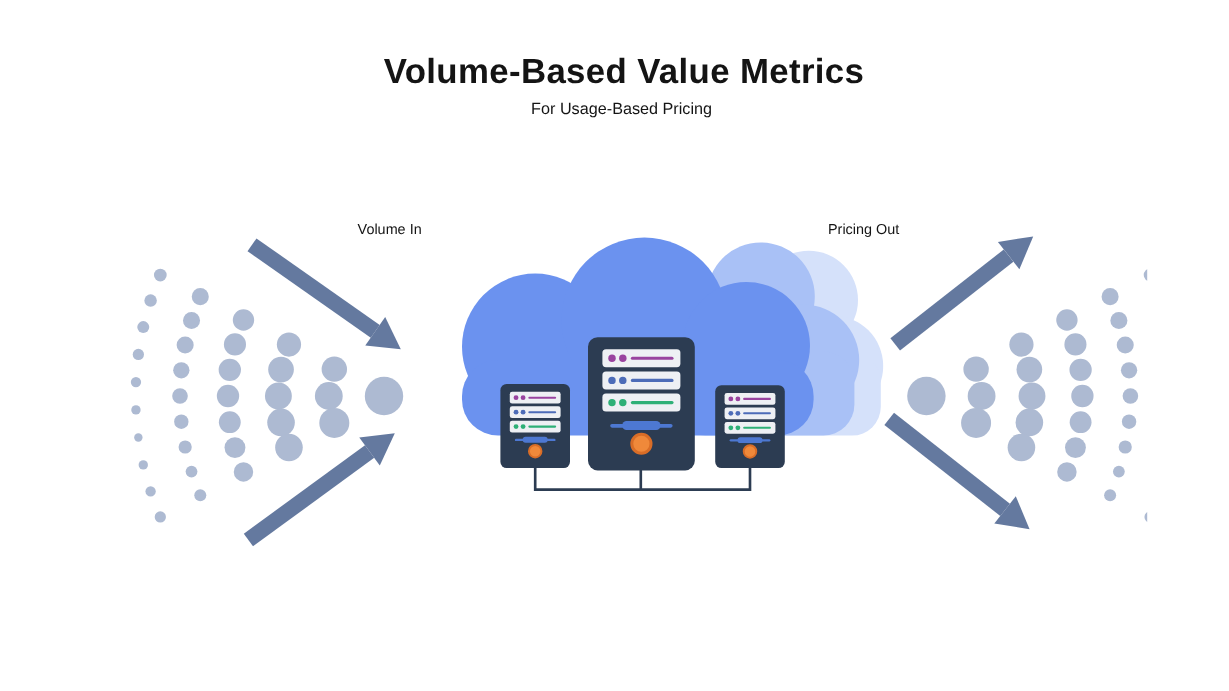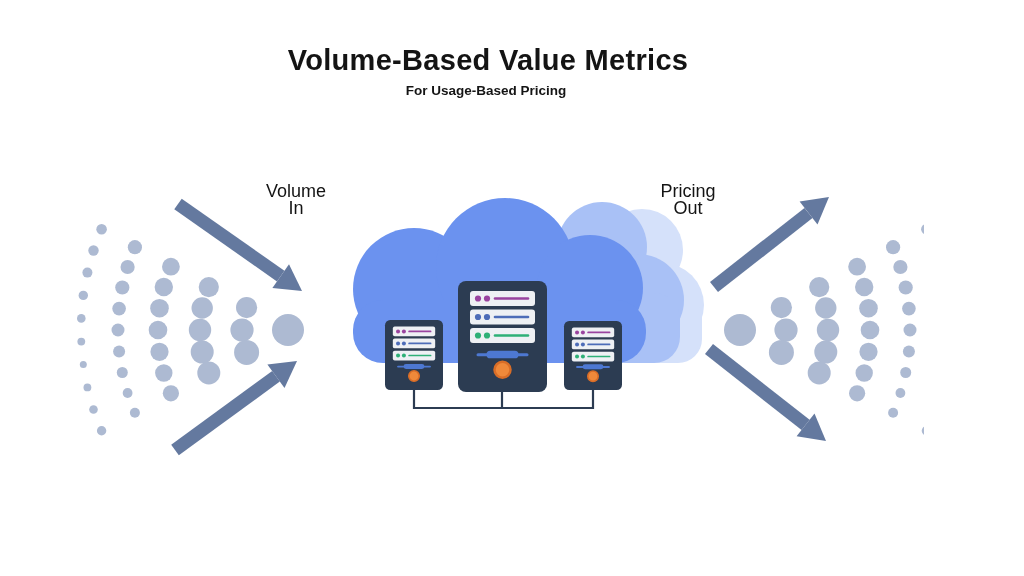--- a/index.html
+++ b/index.html
@@ -1,32 +1,32 @@
 <!DOCTYPE html>
 <html><head>
 <meta charset="utf-8">
 <style>
   html,body{margin:0;padding:0;background:#fff;}
   .stage{
     position:relative;width:924px;height:576px;overflow:hidden;
-    font-family:"Liberation Sans",sans-serif;background:#ffffff;
+    font-family:"Liberation Sans",sans-serif;background:#ffffff;margin-left:32px;
   }
   .art{position:absolute;left:0;top:0;width:1024px;height:576px;z-index:1;}
   .txt{position:absolute;z-index:2;color:#141414;}
   .title{
     top:44px;left:488px;transform:translateX(-50%);
     font-size:29px;font-weight:bold;letter-spacing:.3px;white-space:nowrap;
   }
   .subtitle{
     top:83px;left:486px;transform:translateX(-50%);
-    font-size:13.5px;font-weight:bold;white-space:nowrap;
+    font-size:13.5px;font-weight:normal;white-space:nowrap;
   }
   .flow-label{
-    top:183px;width:60px;text-align:center;
-    font-size:18px;line-height:17px;font-weight:400;
+    top:183px;width:60px;text-align:left;
+    font-size:12px;line-height:17px;font-weight:400;
   }
   .flow-label.in{left:296px;transform:translateX(-50%);}
   .flow-label.out{left:688px;transform:translateX(-50%);}
 </style>
 </head>
 <body>
 
 <div class="stage" style="background: rgb(255, 255, 255);">
 
   <div class="txt title" style="color: rgb(20, 20, 20);">Volume-Based Value Metrics</div>

